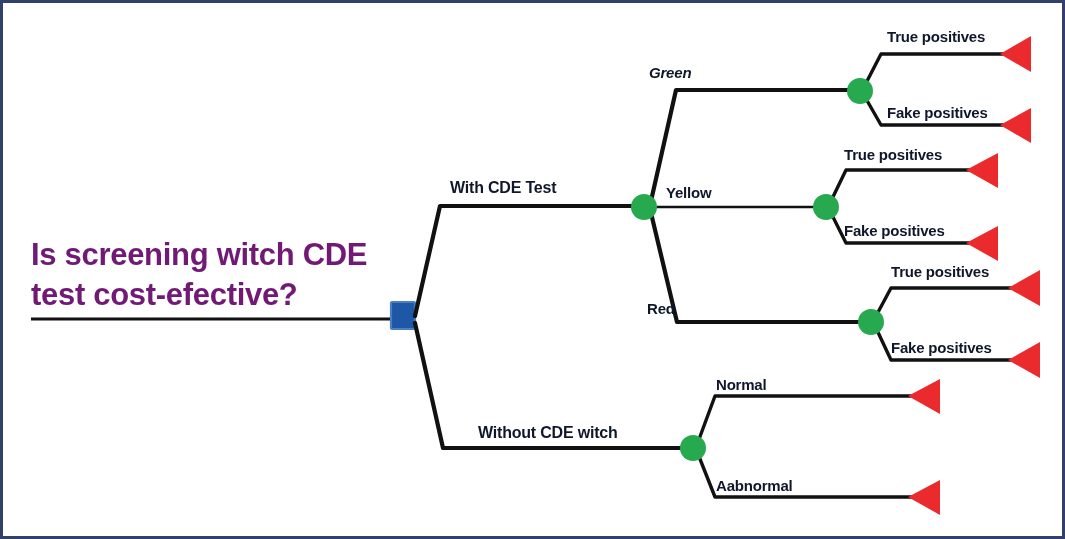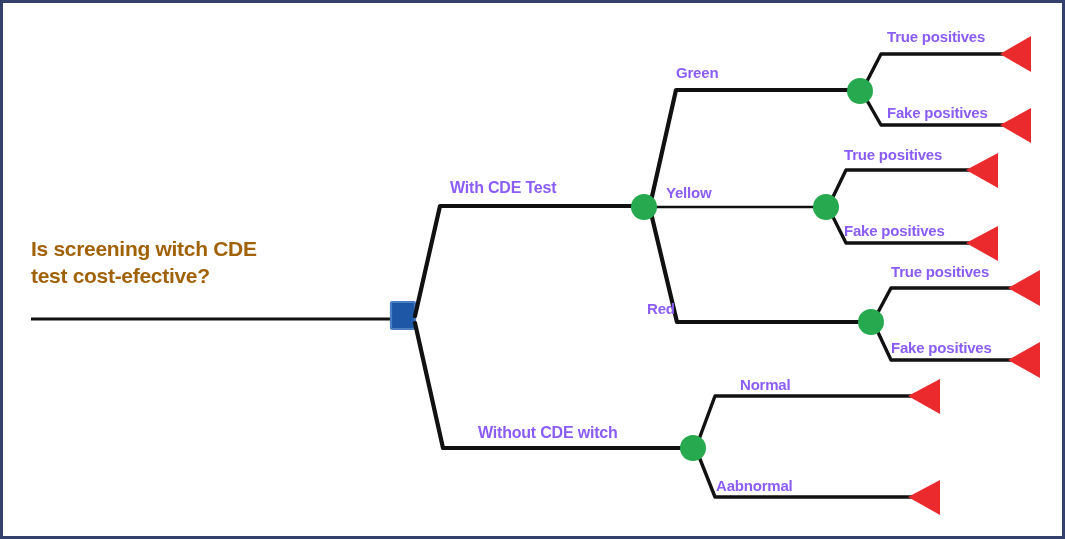--- a/index.html
+++ b/index.html
@@ -27,33 +27,33 @@
     height: 539px;
     display: block;
   }
   .root-question {
     position: absolute;
     left: 28px;
     top: 232px;
     width: 345px;
     font-family: "Liberation Sans", sans-serif;
     font-weight: bold;
-    font-size: 21px;
+    font-size: 31px;
     line-height: 1.30;
     letter-spacing: -0.3px;
-    color: #a16207;
+    color: #701a75;
     white-space: pre-line;
   }
   .branch-label {
     position: absolute;
     font-family: "Liberation Sans", sans-serif;
     font-weight: bold;
     font-size: 15px;
     letter-spacing: -0.2px;
-    color: #8b5cf6;
+    color: #0f172a;
     white-space: nowrap;
   }
   .branch-label.big {
     font-size: 16px;
   }
 </style>
 </head>
 <body>
 
 <div id="canvas">
@@ -102,35 +102,35 @@
     <circle cx="690" cy="445" r="13" fill="#27a94f"></circle>
     <polygon points="905,393 937,376 937,411" fill="#eb2a2e"></polygon>
     <polygon points="905,494 937,477 937,512" fill="#eb2a2e"></polygon>
 
   </svg>
 
   <div class="branch-label big" style="left:447px; top:176px;">With CDE Test</div>
 
   <div class="branch-label big" style="left:475px; top:421px;">Without CDE witch</div>
 
-  <div class="branch-label" style="left:673px; top:61px;">Green</div>
+  <div class="branch-label" style="left:646px; top:61px;font-style:italic;">Green</div>
 
   <div class="branch-label" style="left:663px; top:181px;">Yellow</div>
 
   <div class="branch-label" style="left:644px; top:297px;">Red</div>
 
   <div class="branch-label" style="left:884px; top:25px;">True positives</div>
 
   <div class="branch-label" style="left:884px; top:101px;">Fake positives</div>
 
   <div class="branch-label" style="left:841px; top:143px;">True positives</div>
 
   <div class="branch-label" style="left:841px; top:219px;">Fake positives</div>
 
   <div class="branch-label" style="left:888px; top:260px;">True positives</div>
 
   <div class="branch-label" style="left:888px; top:336px;">Fake positives</div>
 
-  <div class="branch-label" style="left:713px; top:373px;margin-left:24px;">Normal</div>
+  <div class="branch-label" style="left:713px; top:373px;">Normal</div>
 
   <div class="branch-label" style="left:713px; top:474px;">Aabnormal</div>
 
 </div>
 
 </body></html>

